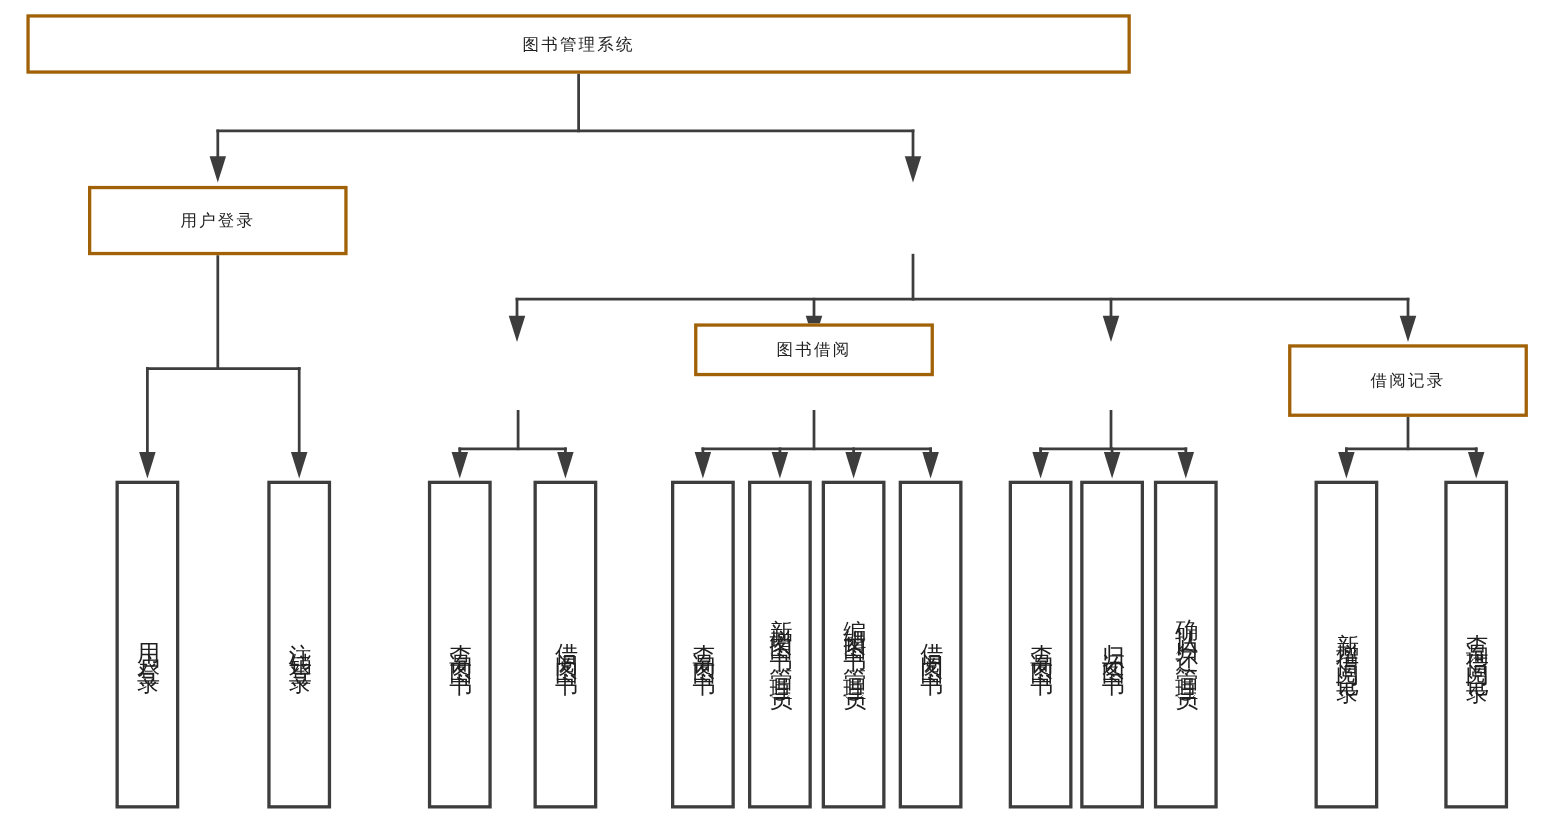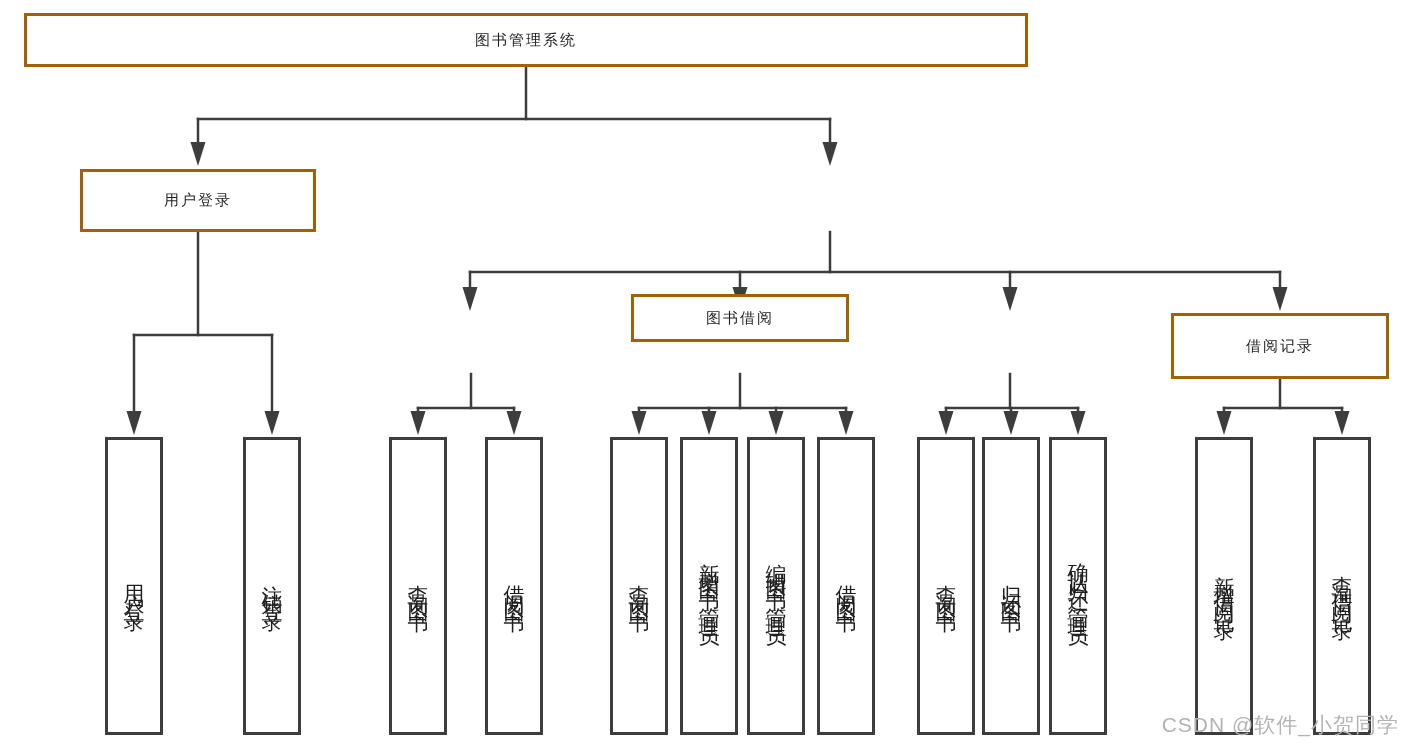--- a/index.html
+++ b/index.html
@@ -154,15 +154,14 @@
   <div class="vbox" style="left:747px;">编辑图书（管理员）</div>
   <div class="vbox" style="left:817px;">借阅图书</div>
 
   <div class="vbox" style="left:917px;">查询图书</div>
   <div class="vbox" style="left:982px;">归还图书</div>
   <div class="vbox" style="left:1049px;">确认归还（管理员）</div>
 
   <div class="vbox" style="left:1195px;">新增借阅记录</div>
   <div class="vbox" style="left:1313px;">查询借阅记录</div>
 
-  <div class="watermark">CSDN @软件_小贺同学</div>
 
 </div>
 
 </body></html>

